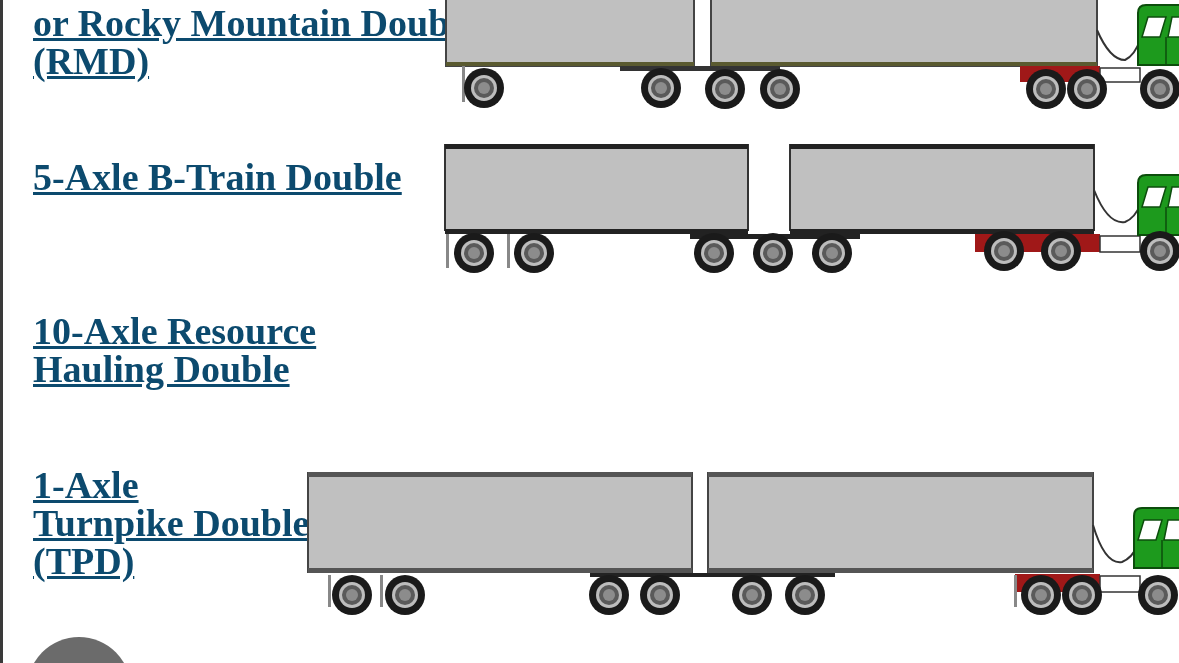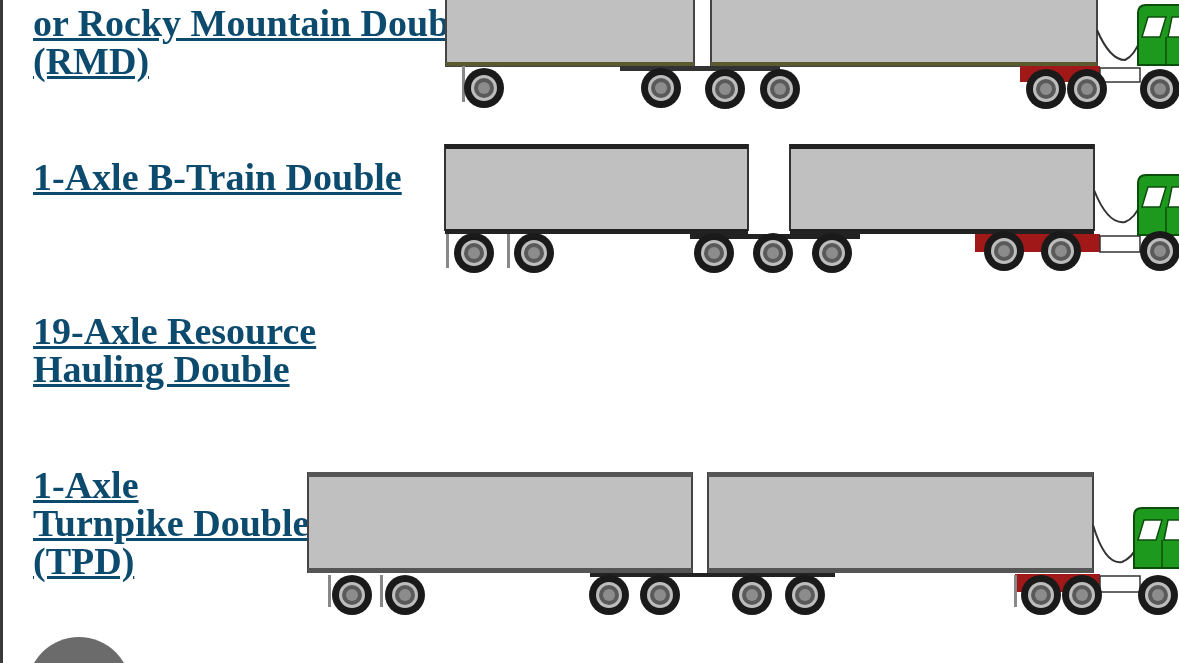--- a/index.html
+++ b/index.html
@@ -10,22 +10,22 @@
   .truck { position:absolute; left:0; top:0; }
   .fab { position:absolute; left:27px; top:637px; width:104px; height:104px; border-radius:50%; background:#6b6b6b; }
 </style>
 </head>
 <body>
 
 <div class="left-border"></div>
 
 <div class="label" style="top:4px;">or Rocky Mountain Double
 (RMD)</div>
-<div class="label" style="top:158px;">1-Axle B-Train Double</div>
-<div class="label" style="top:312px;">19-Axle Resource
+<div class="label" style="top:158px;">5-Axle B-Train Double</div>
+<div class="label" style="top:312px;">10-Axle Resource
 Hauling Double</div>
 <div class="label" style="top:466px;">1-Axle
 Turnpike Double
 (TPD)</div>
 
 <svg class="truck" width="1179" height="663" viewBox="0 0 1179 663">
   <defs>
     <g id="wheel">
       <circle r="20" fill="#1a1a1a"></circle>
       <circle r="13" fill="#bdbdbd"></circle>

